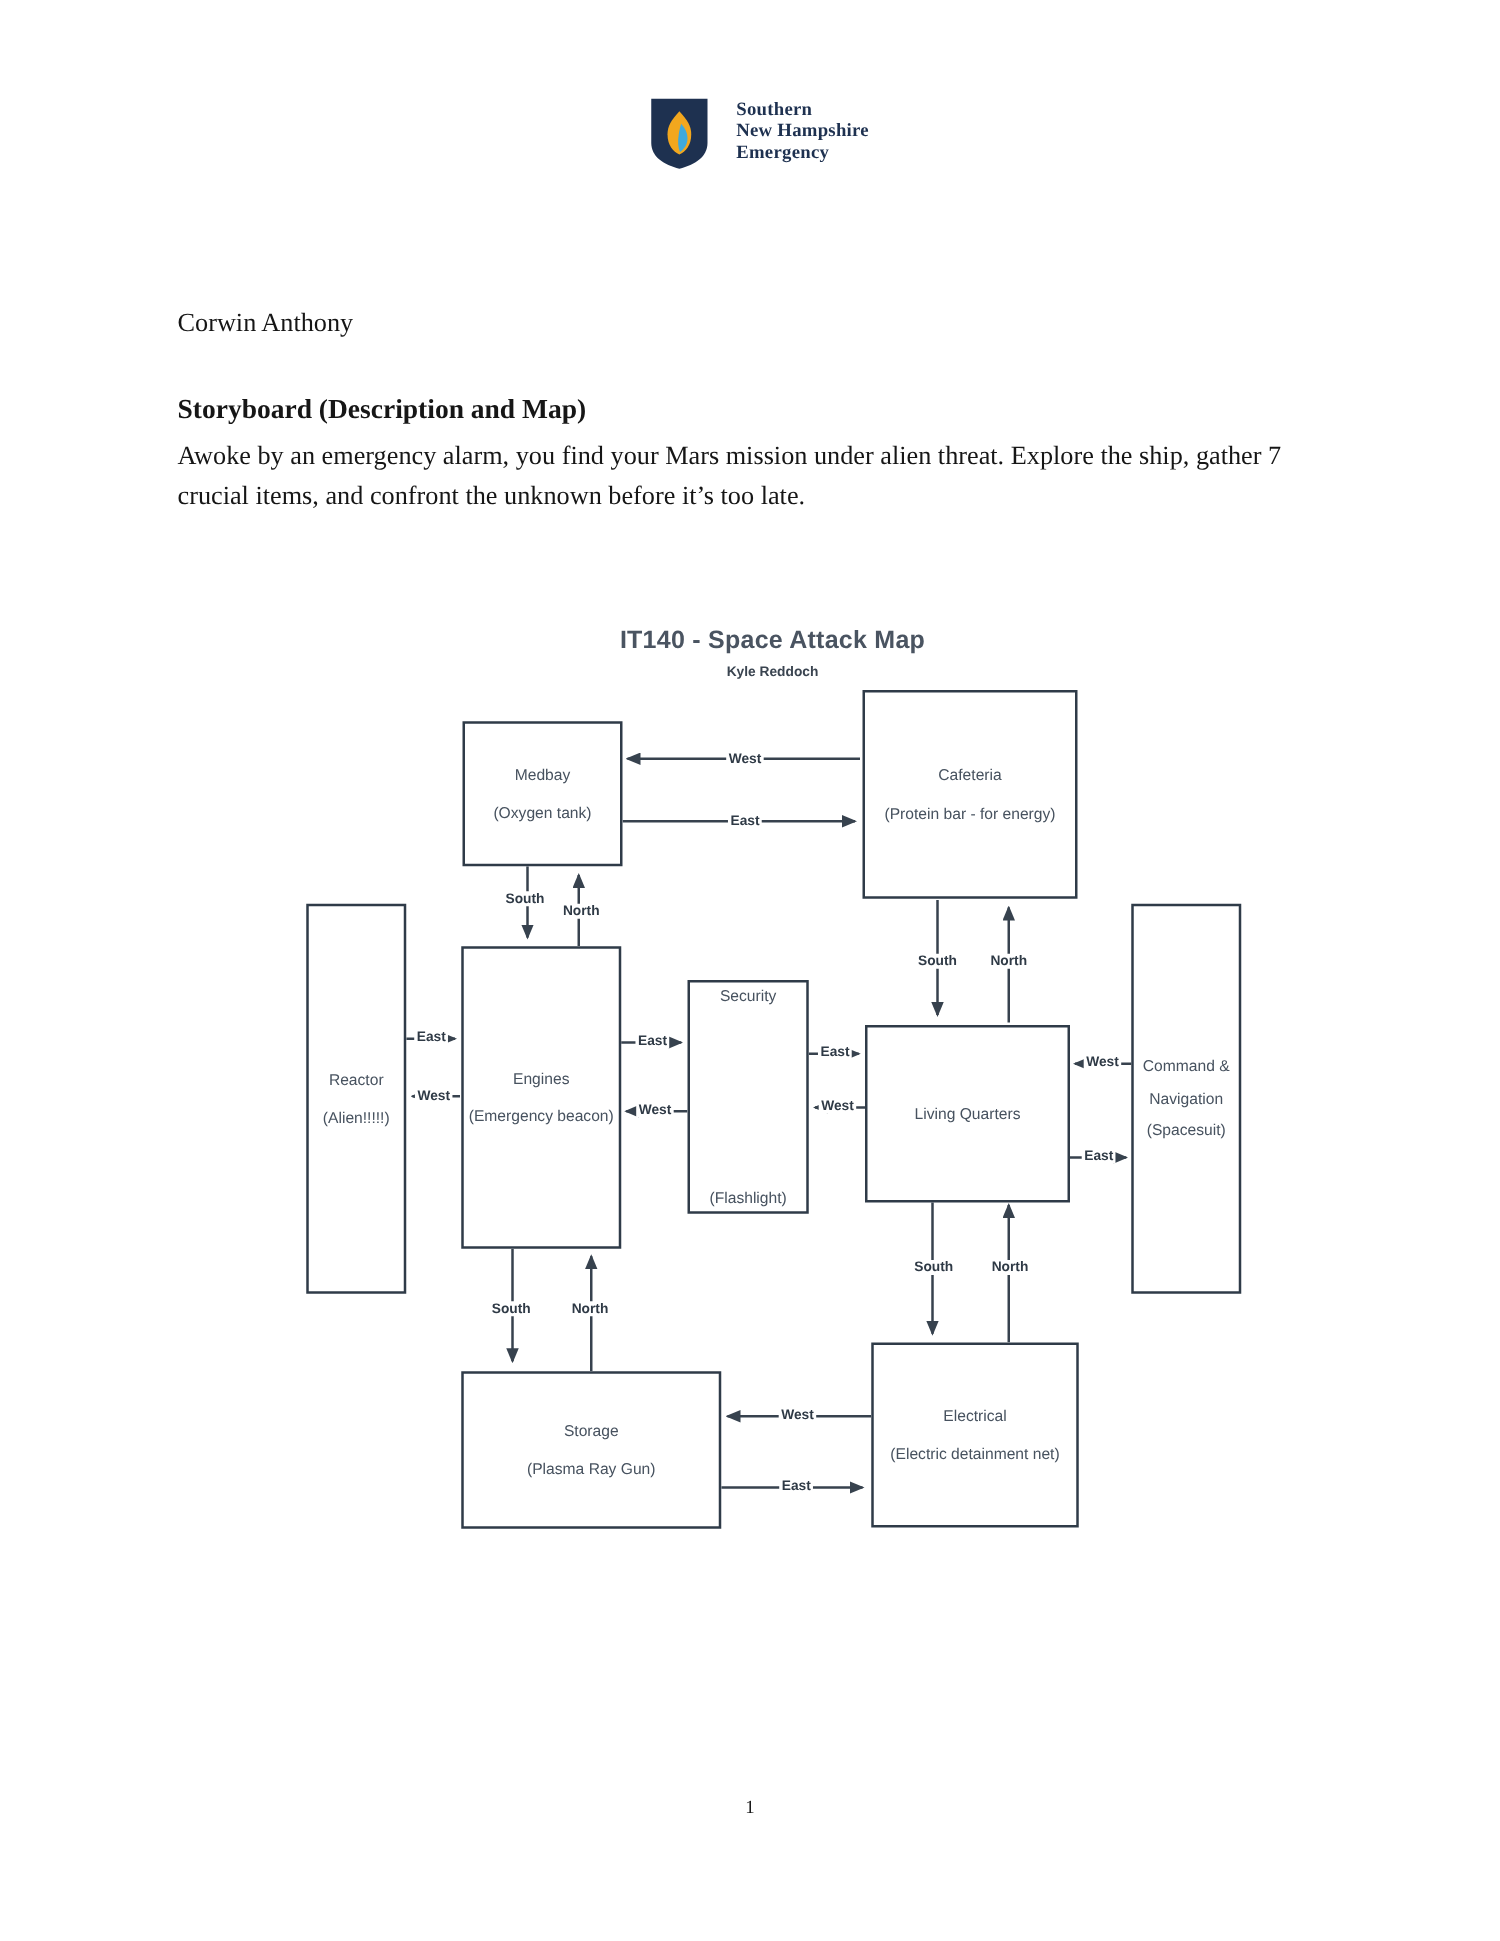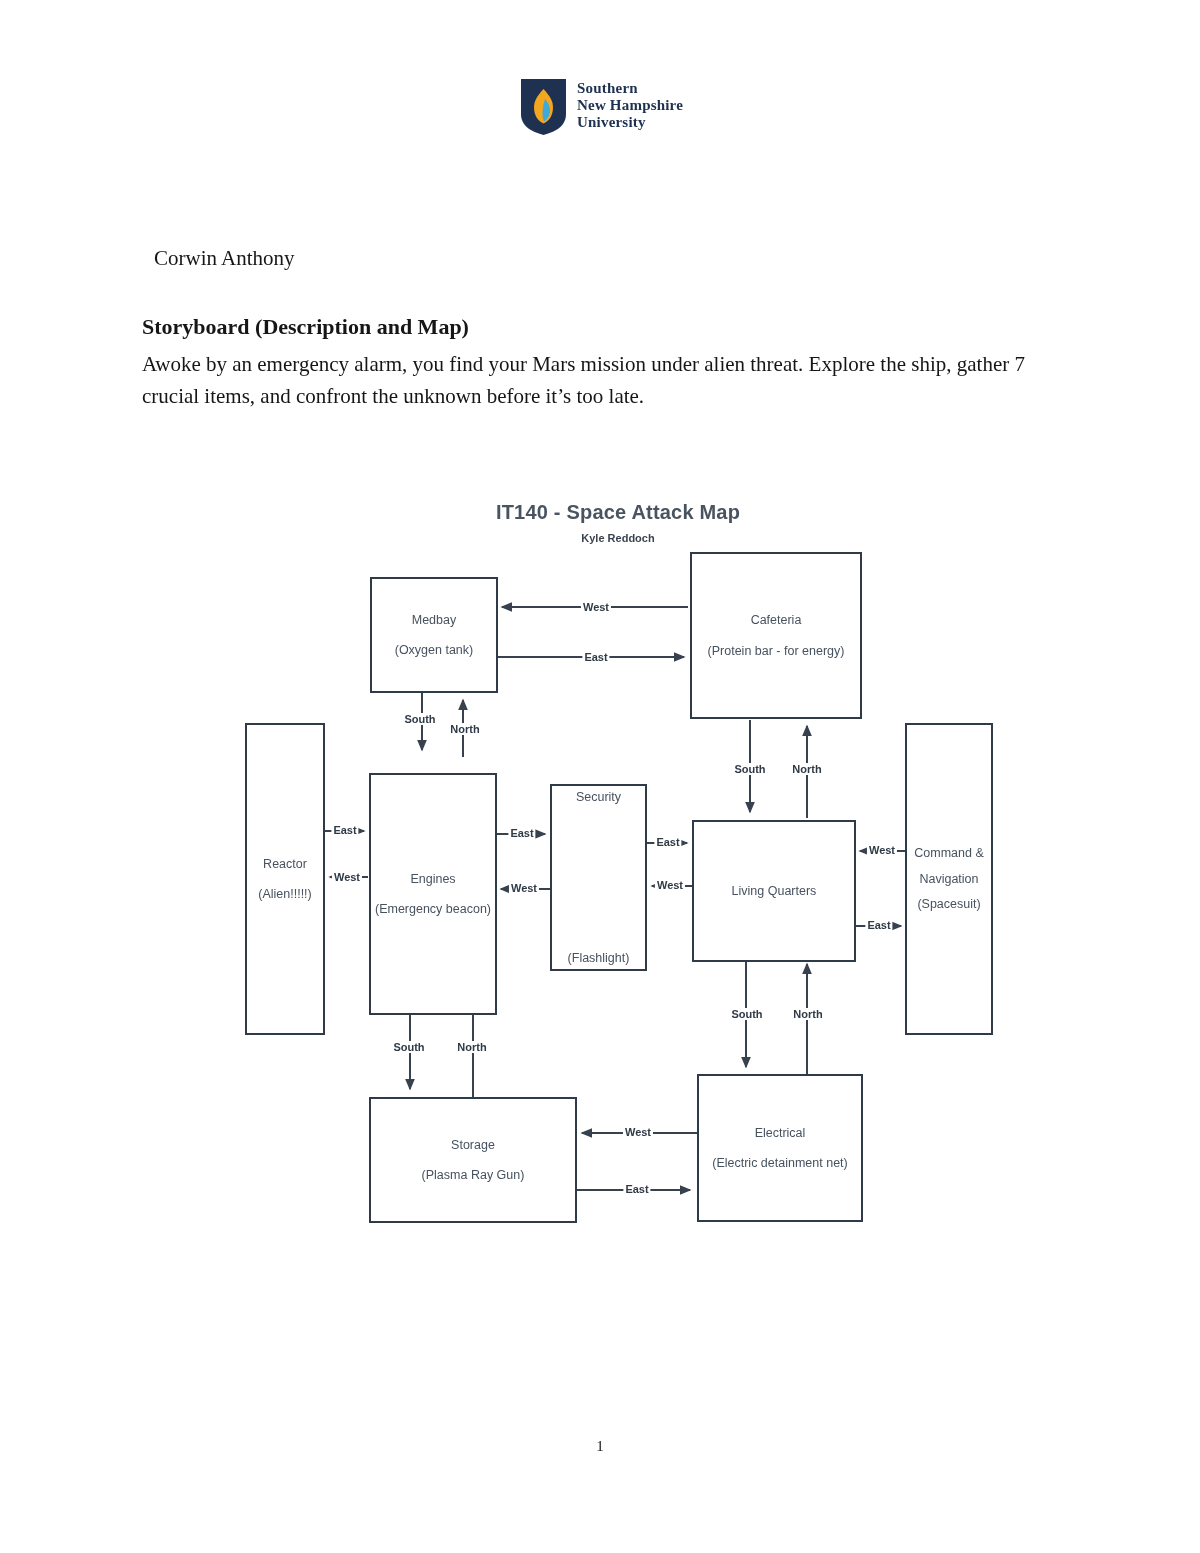--- a/index.html
+++ b/index.html
@@ -10,25 +10,25 @@
     height: 1553px;
     background: #ffffff;
     font-family: "Liberation Serif", serif;
     color: #161616;
     overflow: hidden;
   }
 
   
   .logo { position: absolute; left: 520px; top: 78px; display: flex; align-items: flex-start; }
   .logo svg { display: block; }
-  .logo-text { margin-left: 10px; margin-top: 2px; font-family: "Liberation Serif", serif; font-weight: bold; color: #1e3150; font-size: 15px; line-height: 17px; letter-spacing: .2px; }
+  .logo-text { margin-left: 22px; margin-top: 2px; font-family: "Liberation Serif", serif; font-weight: bold; color: #1e3150; font-size: 15px; line-height: 17px; letter-spacing: .2px; }
 
   
   .doc-title { position: absolute; left: 0; top: 188px; width: 1200px; text-align: center; font-size: 23px; font-weight: bold; }
-  .author    { position: absolute; left: 154px; top: 246px; font-size: 21px; }
+  .author    { position: absolute; left: 142px; top: 246px; font-size: 21px; }
   .section-h { position: absolute; left: 142px; top: 298px; font-size: 22px; font-weight: bold; margin-top: 16px; }
   .para      { position: absolute; left: 142px; top: 348px; width: 925px; font-size: 21px; line-height: 32px; }
   .page-num  { position: absolute; left: 0; top: 1438px; width: 1200px; text-align: center; font-size: 15px; }
 
   
   .dgm-title { position: absolute; left: 0; top: 501px; width: 1236px; text-align: center; font-family: "Liberation Sans", sans-serif; font-weight: bold; font-size: 20px; color: #4a5461; letter-spacing: .2px; }
   .dgm-sub   { position: absolute; left: 0; top: 532px; width: 1236px; text-align: center; font-family: "Liberation Sans", sans-serif; font-weight: bold; font-size: 11px; color: #3a4450; }
 
   .room {
     position: absolute;
@@ -74,21 +74,21 @@
 
   <div class="logo">
     <svg width="47" height="58" viewBox="0 0 47 58">
       <path d="M1,1 H46 V36 C46,48 36,53.5 23.5,57 C11,53.5 1,48 1,36 Z" fill="#1e3150"></path>
       <path d="M23.5,11 C30,18 33,23 33,29.5 C33,38 28.5,43.5 23.5,45.5 C18.5,43.5 14,38 14,29.5 C14,23 17,18 23.5,11 Z" fill="#f2a71e"></path>
       <path d="M25,21 C28.5,25 30,28.5 30,32.5 C30,38 27,41.5 24,43.5 C22.5,40 22,35 23,29.5 C23.5,26 24.2,23.5 25,21 Z" fill="#3fa9dc"></path>
     </svg>
     <div class="logo-text">
       <div>Southern</div>
       <div>New Hampshire</div>
-      <div>University</div>
+      <div>Emergency</div>
     </div>
   </div>
 
   <p class="author">Corwin Anthony</p>
   <h2 class="section-h">Storyboard (Description and Map)</h2>
   <p class="para">Awoke by an emergency alarm, you find your Mars mission under alien threat. Explore the ship, gather 7 crucial items, and confront the unknown before it’s too late.</p>
 
   <div class="dgm-title">IT140 - Space Attack Map</div>
   <div class="dgm-sub">Kyle Reddoch</div>
 
@@ -130,21 +130,21 @@
   <div class="room" style="left:690px; top:552px; width:172px; height:167px;">
     <div class="rline">Cafeteria</div>
     <div class="rline">(Protein bar - for energy)</div>
   </div>
 
   <div class="room" style="left:245px; top:723px; width:80px; height:312px;">
     <div class="rline">Reactor</div>
     <div class="rline">(Alien!!!!!)</div>
   </div>
 
-  <div class="room" style="left:369px; top:757px; width:128px; height:242px;margin-top:16px;">
+  <div class="room" style="left:369px; top:757px; width:128px; height:242px;">
     <div class="rline">Engines</div>
     <div class="rline">(Emergency beacon)</div>
   </div>
 
   <div class="room" style="left:550px; top:784px; width:97px; height:187px;justify-content:space-between;">
     <div class="rline">Security</div>
     <div class="rline">(Flashlight)</div>
   </div>
 
   <div class="room" style="left:692px; top:820px; width:164px; height:142px;">

